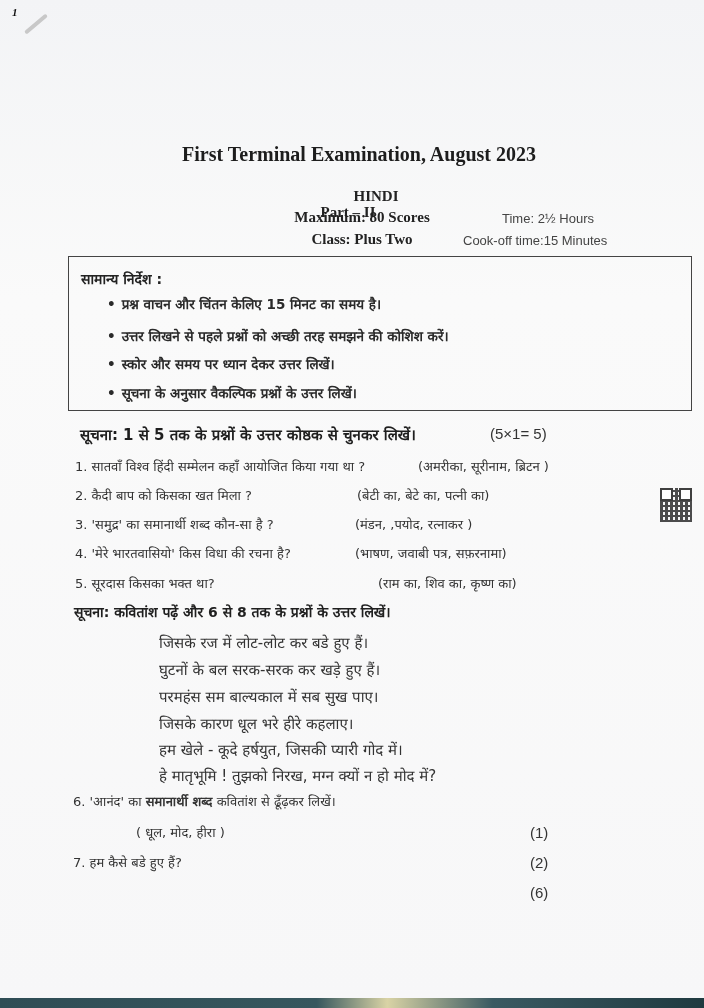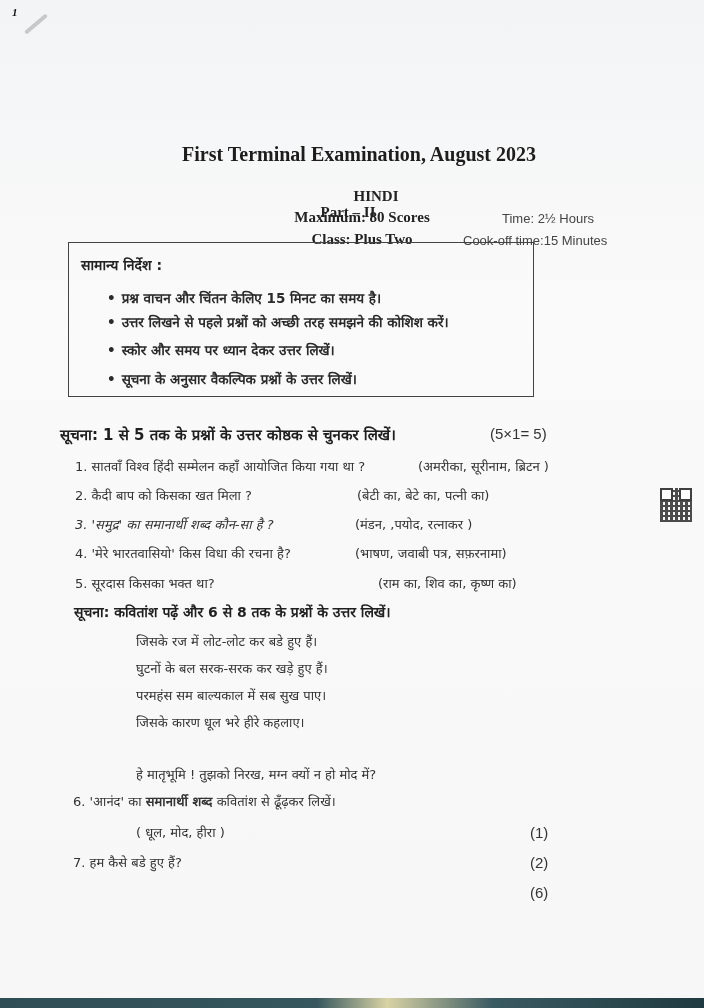--- a/index.html
+++ b/index.html
@@ -27,21 +27,21 @@
       padding-left: 14px; box-sizing: border-box;
     }
     .center-line {
       position: absolute; font-family: "Liberation Serif", serif; font-weight: bold;
       font-size: 15px; color: #222; text-align: center;
     }
     .right-line {
       position: absolute; font-family: "Liberation Sans", sans-serif; font-size: 13px; color: #444;
     }
     .instr-box {
-      position: absolute; left: 68px; top: 242px; width: 466px; height: 155px;
+      position: absolute; left: 68px; top: 256px; width: 624px; height: 155px;
       border: 1.5px solid #444; box-sizing: border-box;
     }
     .instr-head {
       position: absolute; left: 12px; top: 12px; font-size: 14px; font-weight: bold; color: #222;
     }
     .instr-item {
       position: absolute; font-size: 13.5px; font-weight: bold; color: #2a2a2a; white-space: nowrap;
     }
     .instr-item .bullet { margin-right: 6px; }
     .sec-head {
@@ -50,21 +50,21 @@
     .score {
       position: absolute; font-family: "Liberation Sans", sans-serif; font-size: 15px; color: #333;
     }
     .q {
       position: absolute; font-size: 13px; color: #333; white-space: nowrap;
     }
     .opt {
       position: absolute; font-size: 13px; color: #333; white-space: nowrap;
     }
     .poem-line {
-      position: absolute; left: 136px; font-size: 13px; color: #333; white-space: nowrap; text-align: center;
+      position: absolute; left: 159px; font-size: 15px; color: #333; white-space: nowrap; text-align: center;
     }
     .qr {
       position: absolute; left: 660px; top: 488px; width: 32px; height: 34px;
       background:
         repeating-linear-gradient(90deg, #222 0 3px, transparent 3px 5px),
         repeating-linear-gradient(0deg, #222 0 2px, transparent 2px 5px);
       opacity: 0.8;
     }
     .qr::before, .qr::after {
       content: ""; position: absolute; width: 9px; height: 9px; border: 2px solid #111; background: #fff;
@@ -87,56 +87,57 @@
   <div class="title">First Terminal Examination, August 2023</div>
   <div class="center-line" style="left:288px; top:168px; width:120px;margin-top:36px;">Part – II</div>
   <div class="center-line" style="left:316px; top:188px; width:120px;">HINDI</div>
   <div class="center-line" style="left:262px; top:209px; width:200px;">Maximum: 80 Scores</div>
   <div class="center-line" style="left:282px; top:231px; width:160px;">Class: Plus Two</div>
   <div class="right-line" style="left:502px; top:211px;">Time: 2½ Hours</div>
   <div class="right-line" style="left:463px; top:233px;">Cook-off time:15 Minutes</div>
 
   <div class="instr-box">
     <div class="instr-head">सामान्य निर्देश :</div>
-    <div class="instr-item" style="left:38px; top:38px;margin-top:8px;">
+    <div class="instr-item" style="left:38px; top:38px;">
       <span class="bullet">•</span><span>प्रश्न वाचन और चिंतन केलिए 15 मिनट का समय है।</span>
     </div>
     <div class="instr-item" style="left:38px; top:70px;">
       <span class="bullet">•</span><span>उत्तर लिखने से पहले प्रश्नों को अच्छी तरह समझने की कोशिश करें।</span>
     </div>
     <div class="instr-item" style="left:38px; top:98px;">
       <span class="bullet">•</span><span>स्कोर और समय पर ध्यान देकर उत्तर लिखें।</span>
     </div>
     <div class="instr-item" style="left:38px; top:127px;">
       <span class="bullet">•</span><span>सूचना के अनुसार वैकल्पिक प्रश्नों के उत्तर लिखें।</span>
     </div>
   </div>
 
-  <div class="sec-head" style="left:60px; top:424px;">सूचना: 1 से 5 तक के प्रश्नों के उत्तर कोष्ठक से चुनकर लिखें।</div>
+  <div class="sec-head" style="left:80px; top:424px;">सूचना: 1 से 5 तक के प्रश्नों के उत्तर कोष्ठक से चुनकर लिखें।</div>
   <div class="score" style="left:490px; top:425px;">(5×1= 5)</div>
 
   <div class="q" style="left:75px; top:457px;text-align:center;">1. सातवाँ विश्व हिंदी सम्मेलन कहाँ आयोजित किया गया था ?</div>
   <div class="opt" style="left:418px; top:457px;">(अमरीका, सूरीनाम, ब्रिटन )</div>
   <div class="q" style="left:75px; top:486px;">2. कैदी बाप को किसका खत मिला ?</div>
   <div class="opt" style="left:357px; top:486px;">(बेटी का, बेटे का, पत्नी का)</div>
-  <div class="q" style="left:75px; top:515px;font-style:italic;">3. 'समुद्र' का समानार्थी शब्द कौन-सा है ?</div>
+  <div class="q" style="left:75px; top:515px;">3. 'समुद्र' का समानार्थी शब्द कौन-सा है ?</div>
   <div class="opt" style="left:355px; top:515px;">(मंडन, ,पयोद, रत्नाकर )</div>
   <div class="q" style="left:75px; top:544px;">4. 'मेरे भारतवासियो' किस विधा की रचना है?</div>
   <div class="opt" style="left:355px; top:544px;">(भाषण, जवाबी पत्र, सफ़रनामा)</div>
   <div class="q" style="left:75px; top:574px;">5. सूरदास किसका भक्त था?</div>
   <div class="opt" style="left:378px; top:574px;">(राम का, शिव का, कृष्ण का)</div>
 
   <div class="qr"></div>
 
   <div class="sec-head" style="left:74px; top:602px; font-size:14px;">सूचना: कवितांश पढ़ें और 6 से 8 तक के प्रश्नों के उत्तर लिखें।</div>
 
   <div class="poem-line" style="top:632px;">जिसके रज में लोट-लोट कर बडे हुए हैं।</div>
   <div class="poem-line" style="top:659px;">घुटनों के बल सरक-सरक कर खड़े हुए हैं।</div>
   <div class="poem-line" style="top:686px;">परमहंस सम बाल्यकाल में सब सुख पाए।</div>
   <div class="poem-line" style="top:713px;">जिसके कारण धूल भरे हीरे कहलाए।</div>
+  <div class="poem-line" style="top:739px;">हम खेले - कूदे हर्षयुत, जिसकी प्यारी गोद में।</div>
   <div class="poem-line" style="top:765px;">हे मातृभूमि ! तुझको निरख, मग्न क्यों न हो मोद में?</div>
 
   <div class="q" style="left:73px; top:792px;">
     <span>6. 'आनंद' का </span><b class="inl">समानार्थी शब्द</b><span> कवितांश से ढूँढ़कर लिखें।</span>
   </div>
   <div class="q" style="left:136px; top:823px;">( धूल, मोद, हीरा )</div>
   <div class="score" style="left:530px; top:824px;">(1)</div>
 
   <div class="q" style="left:73px; top:853px;">7. हम कैसे बडे हुए हैं?</div>
   <div class="score" style="left:530px; top:854px;">(2)</div>

